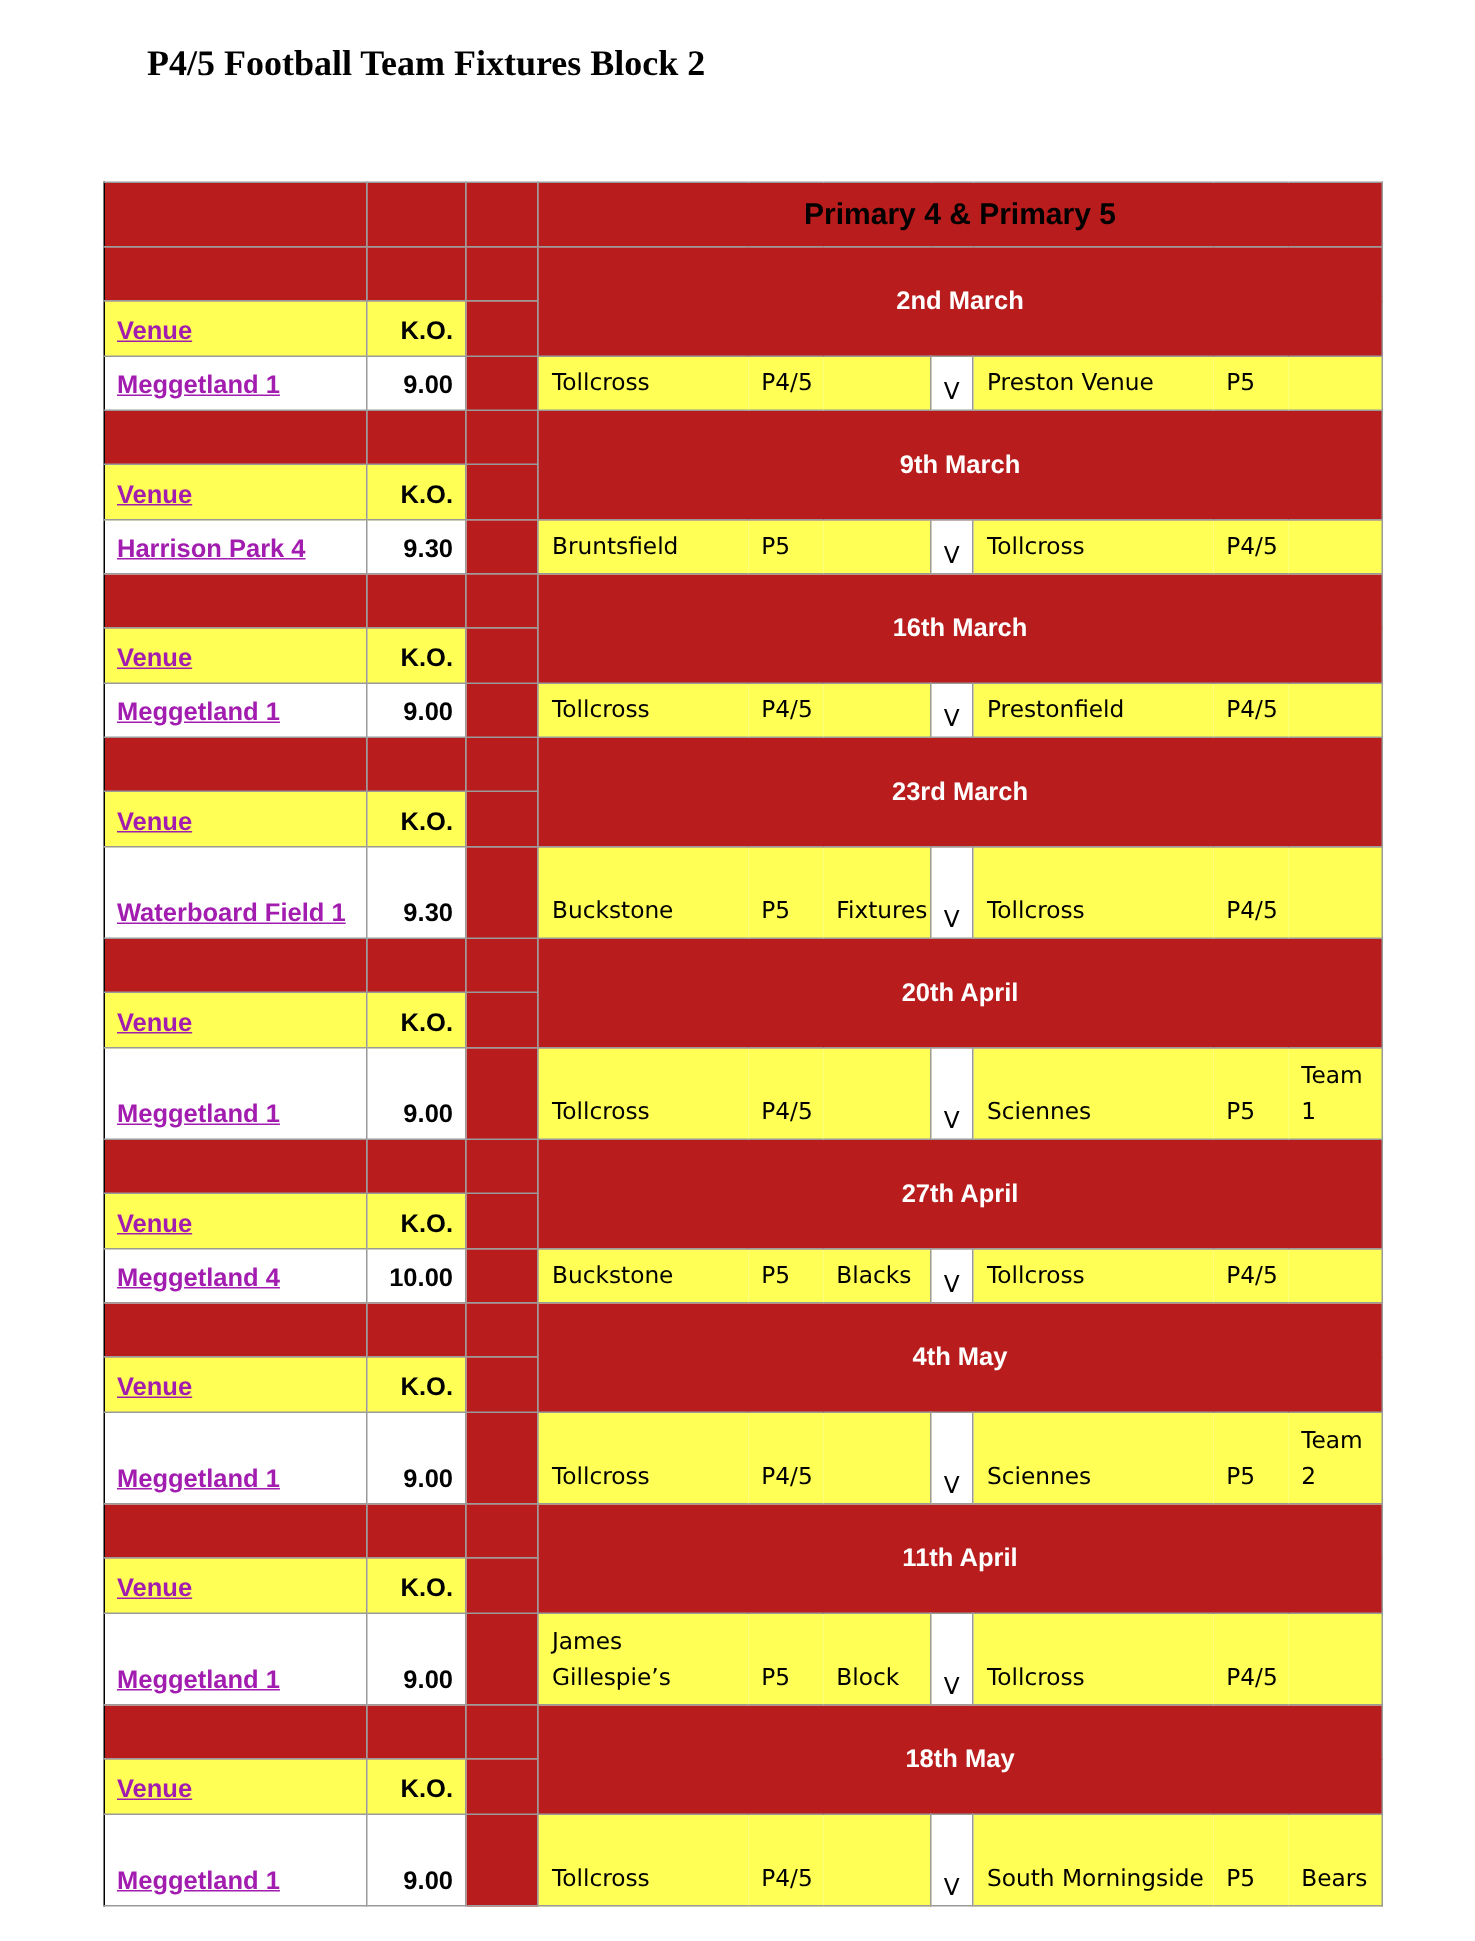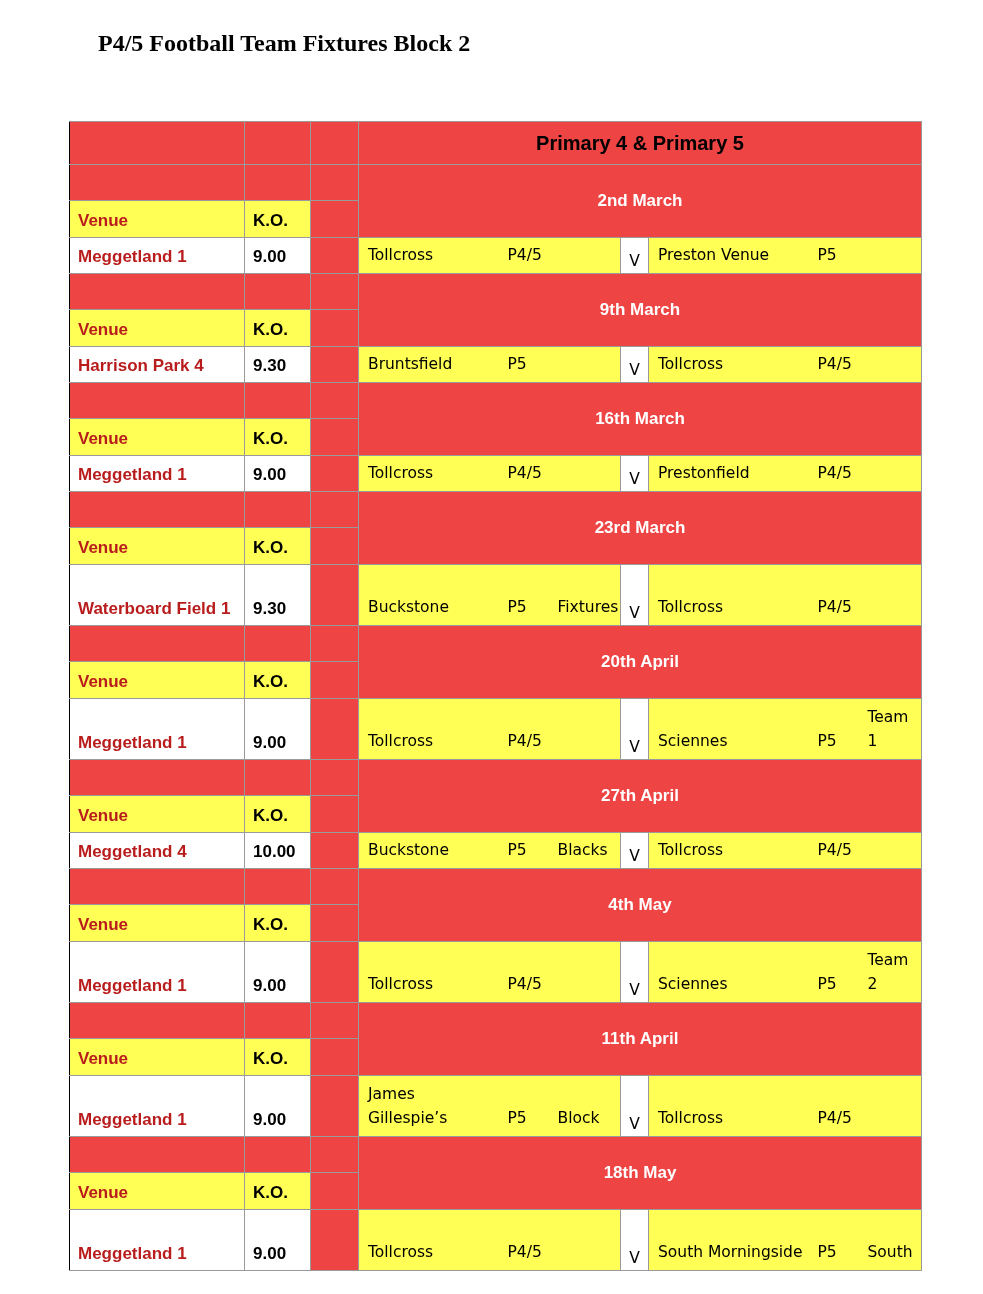--- a/index.html
+++ b/index.html
@@ -1,30 +1,30 @@
 <!DOCTYPE html>
 <html><head>
 <meta charset="utf-8">
 <style>
   html, body { margin:0; padding:0; background:#ffffff; }
   body { width:983px; height:1294px; position:relative; overflow:hidden; }
   .title { position:absolute; left:70px; top:30px; font-family:"Liberation Serif", serif; font-weight:bold; font-size:24px; color:#000;margin-left:28px; }
   table { position:absolute; left:69px; top:121px; border-collapse:collapse; table-layout:fixed; width:852px; }
   td { padding:0 8px; border:1px solid #9a9a9a; font-family:"Liberation Sans", sans-serif; font-size:17px; box-sizing:border-box; vertical-align:bottom; padding-bottom:6px; }
-  .red { background:#ef4444; }
+  .red { background:#b91c1c; }
   .yellow { background:#ffff55; }
   .white { background:#ffffff; }
   .hdr td { height:43px; }
   .hdr .main { text-align:center; font-weight:bold; font-size:20px; vertical-align:middle; padding:0; color:#000; }
   .blank td { height:36px; }
   .venue-row td { height:37px; }
   .fx td { height:36px; }
   .fx.tall td { height:61px; }
-  .lbl { font-weight:bold; color:#b91c1c; }
-  .ko { text-align:left; font-weight:bold; }
+  .lbl { font-weight:bold; color:#a21caf;text-decoration:underline; }
+  .ko { text-align:right; font-weight:bold; }
   .date { text-align:center; color:#fff; font-weight:bold; font-size:17px; vertical-align:middle; padding:0; }
   .cal { font-family:"DejaVu Sans", sans-serif; font-size:15.5px; font-weight:normal; color:#000; padding-left:9px; padding-right:2px; line-height:24px; }
   .vs { text-align:center; padding:0; }
   .nob-r { border-right:none; }
   .nob-l { border-left:none; }
   .nob-lr { border-left:none; border-right:none; }
   .outer-left { border-left:1px solid #000; }
 </style>
 </head>
 <body>
@@ -250,16 +250,16 @@
   <tr class="fx tall">
     <td class="white lbl outer-left">Meggetland 1</td>
     <td class="white ko">9.00</td>
     <td class="red"></td>
     <td class="yellow cal nob-r">Tollcross</td>
     <td class="yellow cal nob-lr">P4/5</td>
     <td class="yellow cal nob-l"></td>
     <td class="white cal vs">V</td>
     <td class="yellow cal nob-r">South Morningside</td>
     <td class="yellow cal nob-lr">P5</td>
-    <td class="yellow cal nob-l">South</td>
+    <td class="yellow cal nob-l">Bears</td>
   </tr>
     </tbody>
 </table>
 
 </body></html>

